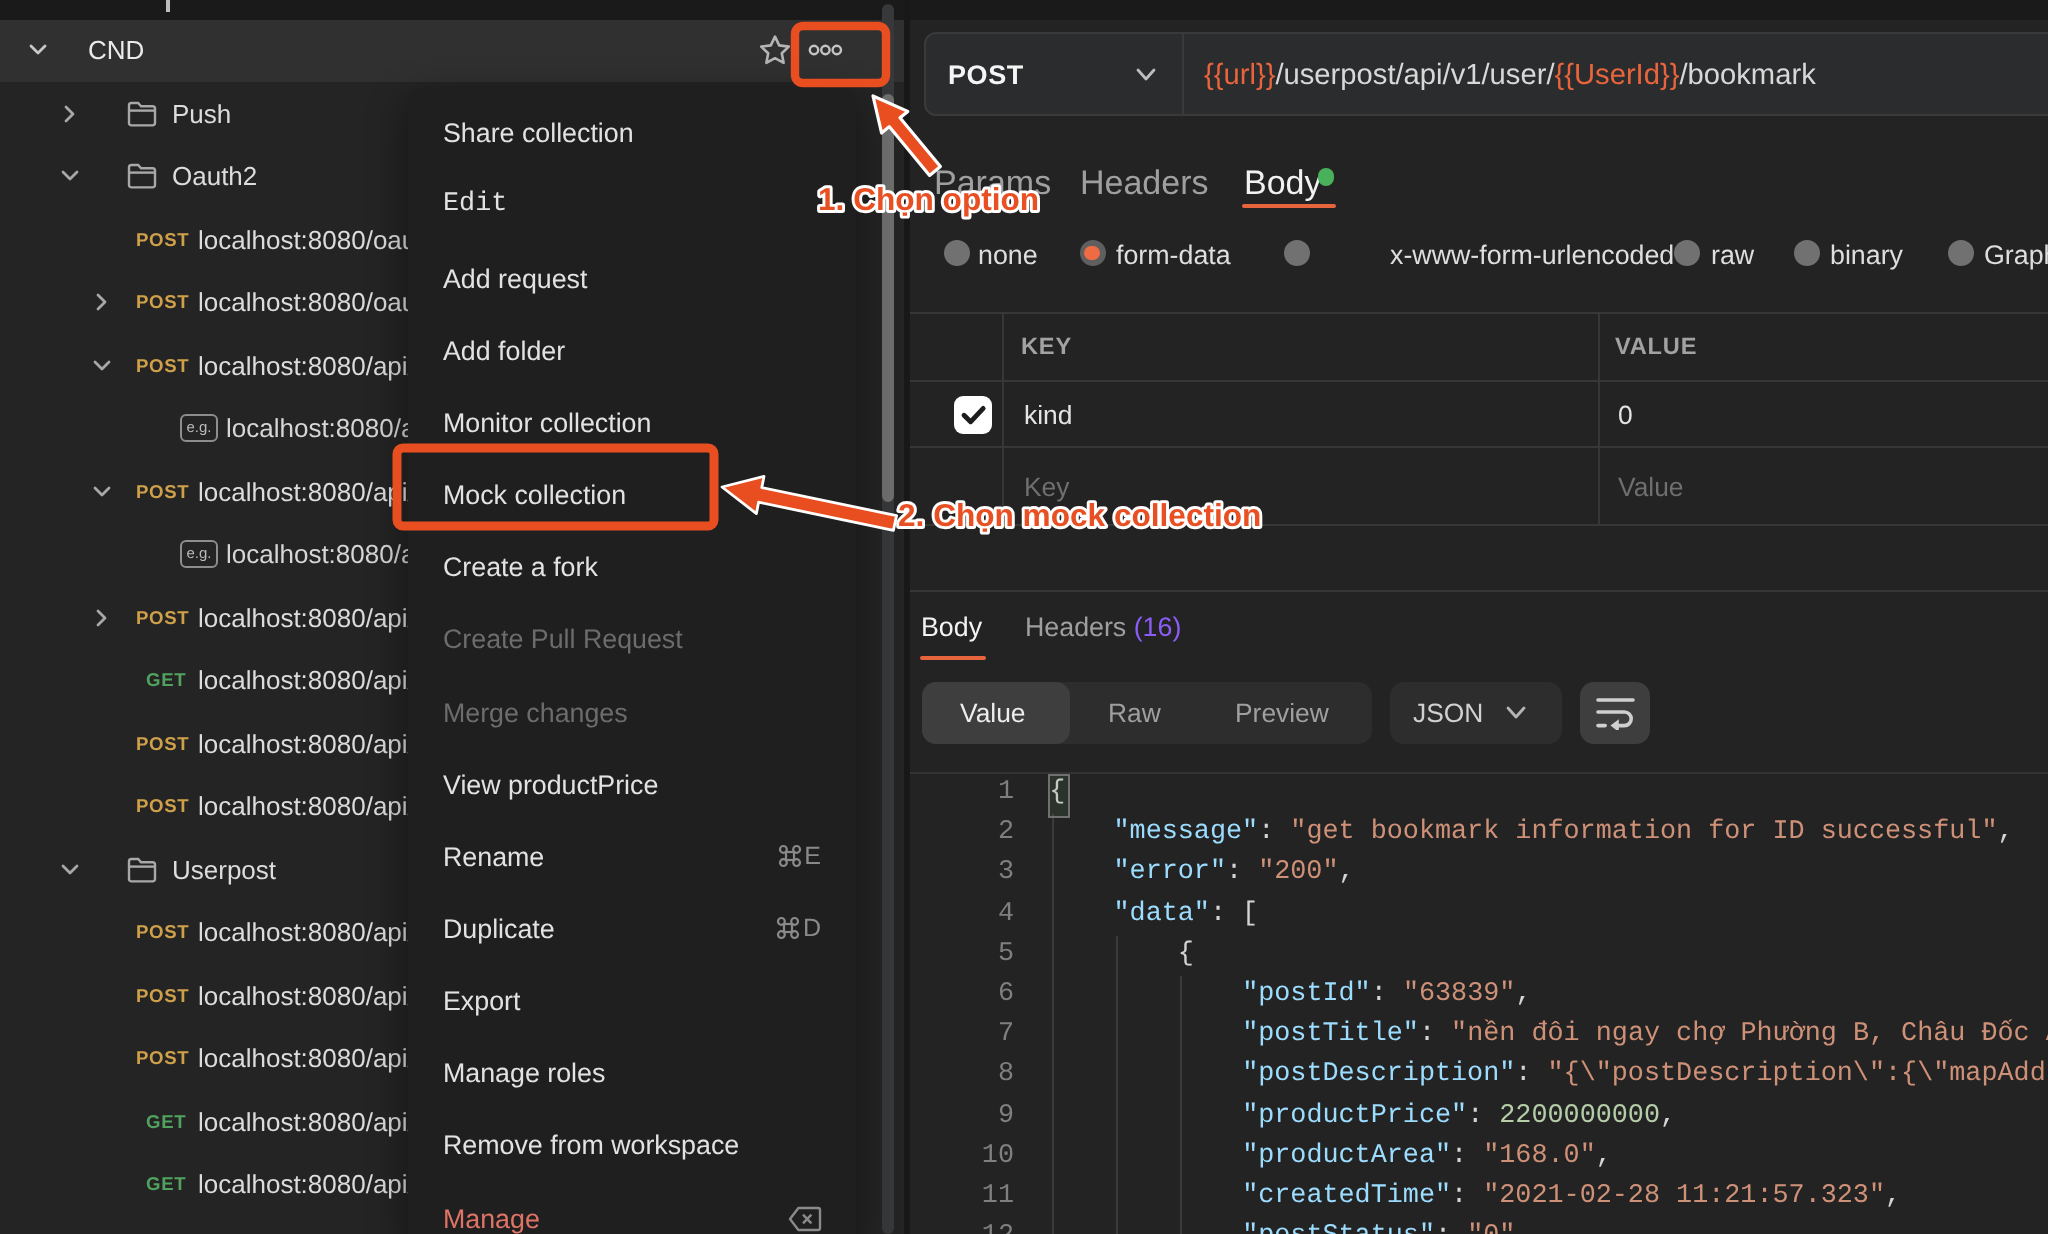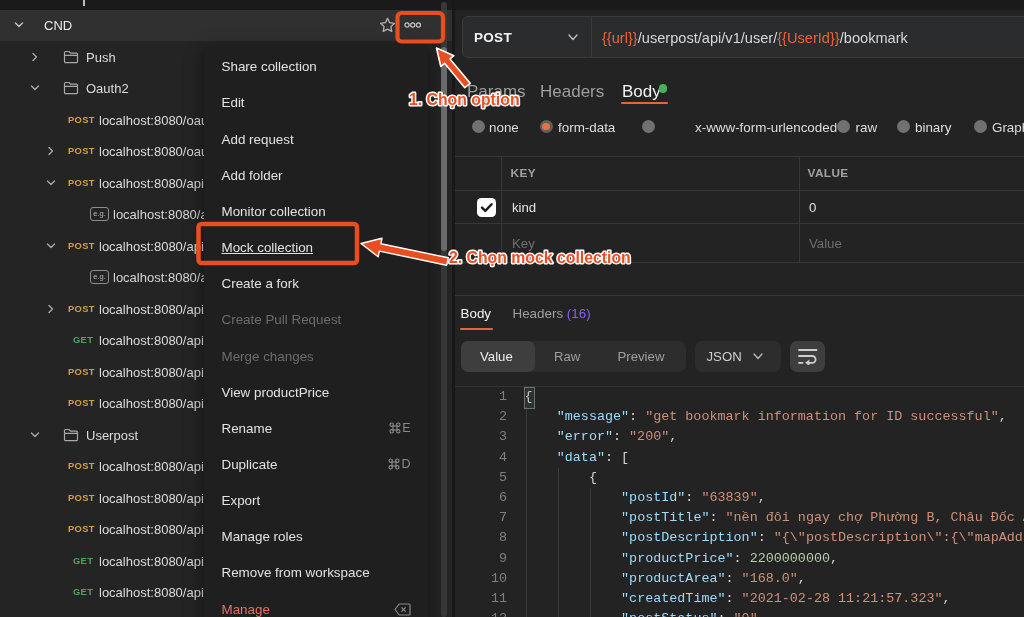--- a/index.html
+++ b/index.html
@@ -266,25 +266,25 @@
       </g>
       <path d="M11.4 11.6 L7.2 14.8 L11.4 18 Z" fill="#cfcfcf" stroke="none"></path>
     </svg>
   </div>
 
 <div class="abs" id="brkbox"></div>
 <div class="abs" id="code"><div class="guide" style="left:71.3px;top:20.5px;height:211px;"></div><div class="guide" style="left:103.2px;top:81px;height:150px;"></div><div class="guide" style="left:135.1px;top:101px;height:130px;"></div><div class="ln" style="top:0.5px;">1</div><div class="cl" style="top:0.5px;padding-left:0px;"><span>{</span></div><div class="ln" style="top:20.7px;">2</div><div class="cl" style="top:20.7px;padding-left:32.16px;"><span class="k">"message"</span><span>: </span><span class="s">"get bookmark information for ID successful"</span><span>,</span></div><div class="ln" style="top:40.9px;">3</div><div class="cl" style="top:40.9px;padding-left:32.16px;"><span class="k">"error"</span><span>: </span><span class="s">"200"</span><span>,</span></div><div class="ln" style="top:61.099999999999994px;">4</div><div class="cl" style="top:61.099999999999994px;padding-left:32.16px;"><span class="k">"data"</span><span>: [</span></div><div class="ln" style="top:81.3px;">5</div><div class="cl" style="top:81.3px;padding-left:64.32px;"><span>{</span></div><div class="ln" style="top:101.5px;">6</div><div class="cl" style="top:101.5px;padding-left:96.47999999999999px;"><span class="k">"postId"</span><span>: </span><span class="s">"63839"</span><span>,</span></div><div class="ln" style="top:121.69999999999999px;">7</div><div class="cl" style="top:121.69999999999999px;padding-left:96.47999999999999px;"><span class="k">"postTitle"</span><span>: </span><span class="s">"nền đôi ngay chợ Phường B, Châu Đốc An Giang"</span></div><div class="ln" style="top:141.9px;">8</div><div class="cl" style="top:141.9px;padding-left:96.47999999999999px;"><span class="k">"postDescription"</span><span>: </span><span class="s">"{\"postDescription\":{\"mapAddress\":\"abc def\"}}"</span></div><div class="ln" style="top:162.1px;">9</div><div class="cl" style="top:162.1px;padding-left:96.47999999999999px;"><span class="k">"productPrice"</span><span>: </span><span class="n">2200000000</span><span>,</span></div><div class="ln" style="top:182.29999999999998px;">10</div><div class="cl" style="top:182.29999999999998px;padding-left:96.47999999999999px;"><span class="k">"productArea"</span><span>: </span><span class="s">"168.0"</span><span>,</span></div><div class="ln" style="top:202.5px;">11</div><div class="cl" style="top:202.5px;padding-left:96.47999999999999px;"><span class="k">"createdTime"</span><span>: </span><span class="s">"2021-02-28 11:21:57.323"</span><span>,</span></div><div class="ln" style="top:222.7px;">12</div><div class="cl" style="top:222.7px;padding-left:96.47999999999999px;"><span class="k">"postStatus"</span><span>: </span><span class="s">"0"</span><span>,</span></div></div>
 
 <div class="abs" id="menu">
     <div class="mi" style="top:15.8px;">Share collection</div>
-    <div class="mi" style="top:51.95px;">Edit</div>
+    <div class="mi" style="top:51.95px;font-family:Liberation Mono, monospace;">Edit</div>
     <div class="mi" style="top:88.1px;">Add request</div>
     <div class="mi" style="top:124.25px;">Add folder</div>
     <div class="mi" style="top:160.4px;">Monitor collection</div>
-    <div class="mi" style="top:196.55px;text-decoration:underline;">Mock collection</div>
+    <div class="mi" style="top:196.55px;">Mock collection</div>
     <div class="mi" style="top:232.7px;">Create a fork</div>
     <div class="mi dis" style="top:268.84999999999997px;">Create Pull Request</div>
     <div class="mi dis" style="top:305px;">Merge changes</div>
     <div class="mi" style="top:341.15px;">View productPrice</div>
     <div class="mi" style="top:377.3px;">Rename</div>
     <div class="mshort" style="top:377.3px;display:flex;align-items:center;"><svg width="12" height="12" viewBox="0 0 12 12" style="margin-right:1px;">
         <g stroke="#8a8a8a" stroke-width="1.1" fill="none">
           <rect x="4" y="4" width="4" height="4"></rect>
           <circle cx="2.7" cy="2.7" r="1.7"></circle>
           <circle cx="9.3" cy="2.7" r="1.7"></circle>

